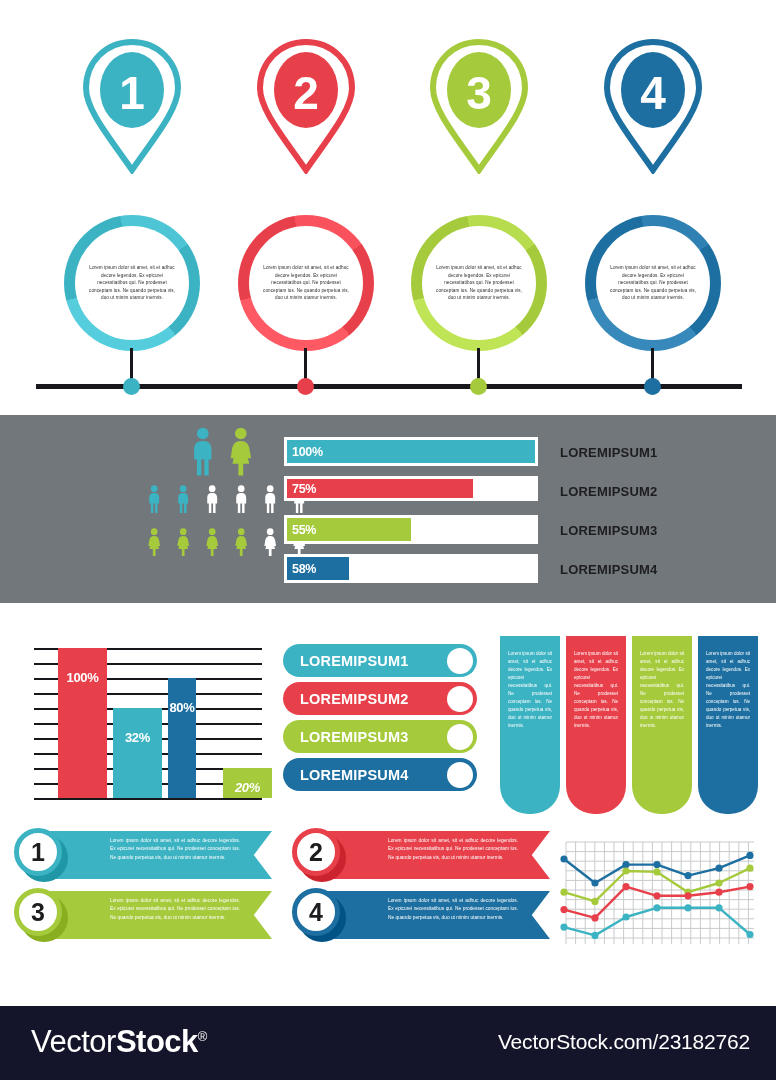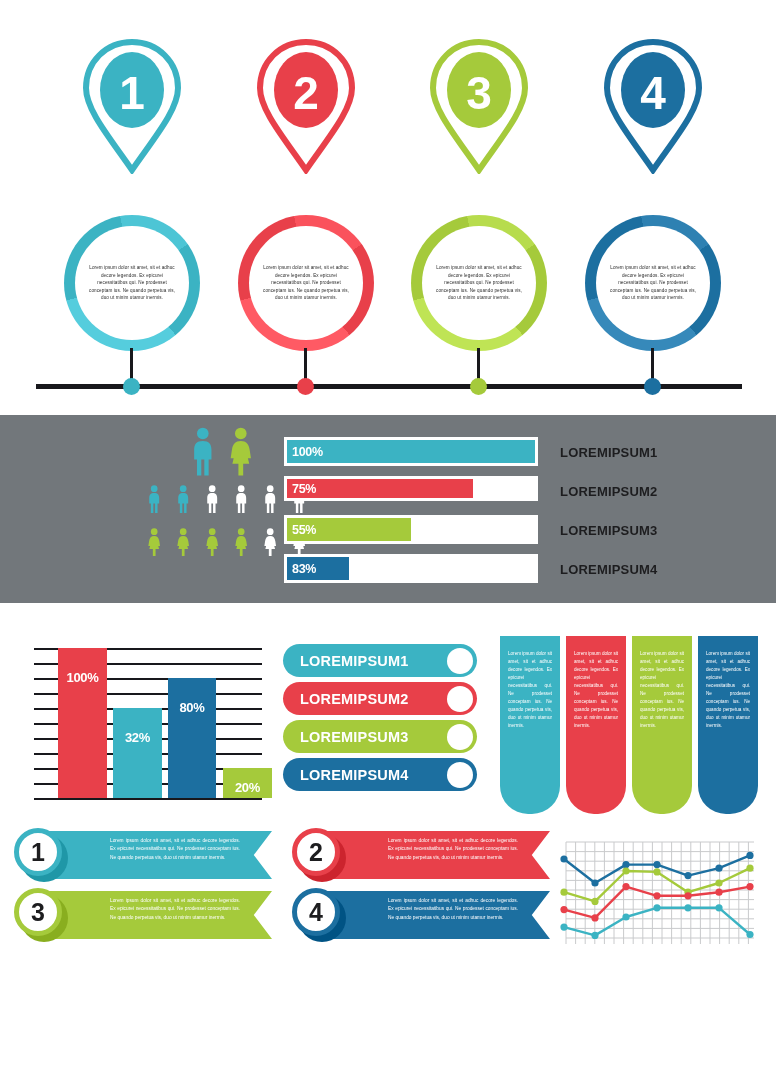--- a/index.html
+++ b/index.html
@@ -262,21 +262,21 @@
           <div class="pct">75%</div>
         </div>
         <div class="barlabel" style="left: 560px; top: 69px;">LOREMIPSUM2</div>
         <div class="barrow" style="left: 284px; top: 100px; width: 254px; height: 29px;">
           <div class="fill" style="background: rgb(165, 202, 59); width: 124px;"></div>
           <div class="pct">55%</div>
         </div>
         <div class="barlabel" style="left: 560px; top: 108px;">LOREMIPSUM3</div>
         <div class="barrow" style="left: 284px; top: 139px; width: 254px; height: 29px;">
           <div class="fill" style="background: rgb(28, 111, 160); width: 62px;"></div>
-          <div class="pct">83%</div>
+          <div class="pct">58%</div>
         </div>
         <div class="barlabel" style="left: 560px; top: 147px;">LOREMIPSUM4</div>
       </div>
   </div>
 
   <div class="chartbox" style="left:34px;top:648px;width:228px;height:158px;">
     <div id="gridlines-layer">
         <div class="gridline" style="top: 0px; left: 0px; width: 228px;"></div>
         <div class="gridline" style="top: 15px; left: 0px; width: 228px;"></div>
         <div class="gridline" style="top: 30px; left: 0px; width: 228px;"></div>
@@ -289,24 +289,24 @@
         <div class="gridline" style="top: 135px; left: 0px; width: 228px;"></div>
         <div class="gridline" style="top: 150px; left: 0px; width: 228px;"></div>
       </div>
     <div id="vbars-layer">
         <div class="vbar" style="left: 24px; top: 0px; width: 49px; height: 150px; background: rgb(232, 64, 74);">
           <span style="top: 22px;">100%</span>
         </div>
         <div class="vbar" style="left: 79px; top: 60px; width: 49px; height: 90px; background: rgb(59, 179, 195);">
           <span style="top: 22px;">32%</span>
         </div>
-        <div class="vbar" style="left: 134px; top: 30px; width: 48px; height: 120px; background: rgb(28, 111, 160);">
+        <div class="vbar" style="left: 134px; top: 30px; width: 28px; height: 120px; background: rgb(28, 111, 160);">
           <span style="top: 22px;">80%</span>
         </div>
-        <div class="vbar" style="left: 189px; top: 120px; width: 49px; height: 30px; background: rgb(165, 202, 59);">
+        <div class="vbar" style="left: 189px; top: 120px; width: 49px; height: 30px; background: rgb(165, 202, 59); font-style: italic;">
           <span style="top: 12px;">20%</span>
         </div>
       </div>
   </div>
 
   <div id="pills-layer">
       <div class="pill" style="left: 283px; top: 644px; width: 194px; height: 33px; background: rgb(59, 179, 195);">
         <div class="txt">LOREMIPSUM1</div>
         <div class="knob"></div>
       </div>
@@ -443,14 +443,19 @@
         <circle cx="6.0" cy="91.1" r="3.6" fill="#3BB3C3"></circle>
         <circle cx="37.0" cy="99.4" r="3.6" fill="#3BB3C3"></circle>
         <circle cx="68.0" cy="81.0" r="3.6" fill="#3BB3C3"></circle>
         <circle cx="99.0" cy="71.8" r="3.6" fill="#3BB3C3"></circle>
         <circle cx="130.0" cy="71.8" r="3.6" fill="#3BB3C3"></circle>
         <circle cx="161.0" cy="71.8" r="3.6" fill="#3BB3C3"></circle>
         <circle cx="192.0" cy="98.5" r="3.6" fill="#3BB3C3"></circle>
       </g>
     </svg>
 
+  <div class="footer">
+    <div class="footer-sep"></div>
+    <div class="wm-logo"><span>Vector</span><b>Stock</b><i>®</i></div>
+    <div class="wm-url">VectorStock.com/23182762</div>
+  </div>
 
 </div>
 
 </body></html>

